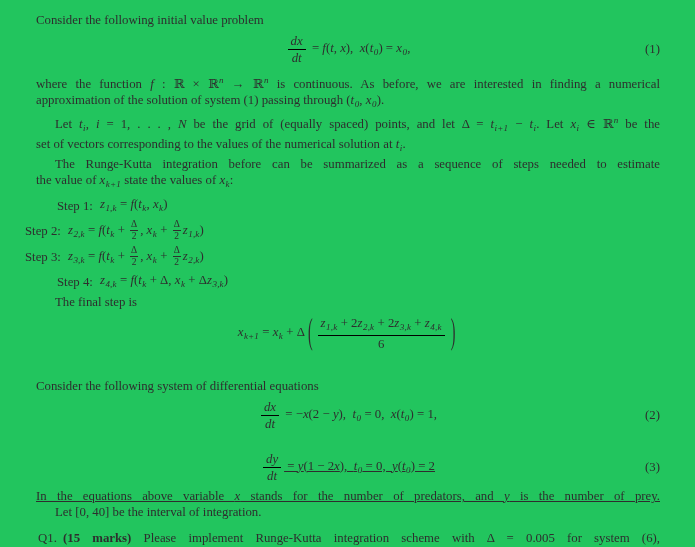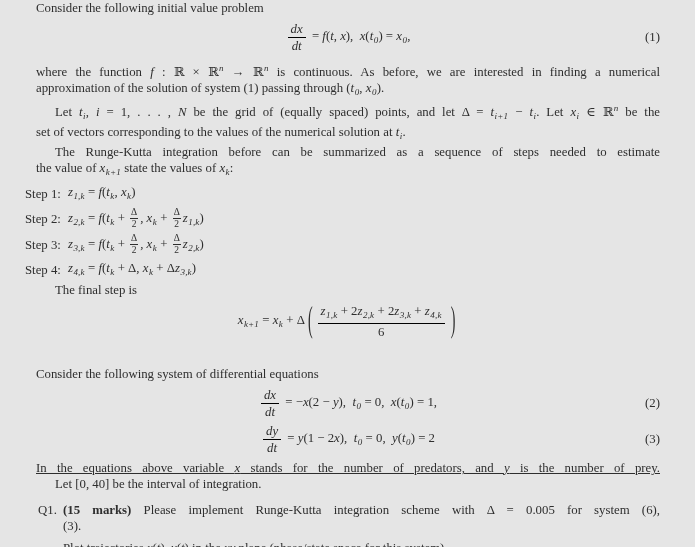--- a/index.html
+++ b/index.html
@@ -1,39 +1,39 @@
 <!DOCTYPE html>
 <html><head>
 <meta charset="utf-8">
 <style>
   html,body{margin:0;padding:0;background:#ffffff;}
   .page{
     width:695px;height:547px;box-sizing:border-box;position:relative;
-    background:#e5e5e5;color:#2e2e2e;
+    background:#22c55e;color:#2e2e2e;
     font-family:"Liberation Serif","DejaVu Serif",serif;
     font-size:12.8px;line-height:16px;
-    padding:0 35px 0 36px;overflow:hidden;
+    padding:12px 35px 0 36px;overflow:hidden;
   }
   .line{min-height:16px;white-space:normal;}
   .j{text-align:justify;text-align-last:justify;}
   .indent{text-indent:19px;}
 
   
   .eqrow{position:relative;display:flex;justify-content:center;align-items:center;}
   .eq1row{height:34px;margin:4px 0 6px 0;}
   .eqfinal{height:42px;margin-top:2px;}
   .eq23row{height:34px;}
   .eq2row{margin-top:4px;}
-  .eq3row{margin-top:2px;}
+  .eq3row{margin-top:18px;text-decoration:underline;}
   .eqtag{position:absolute;right:0;top:50%;transform:translateY(-50%);}
 
   
   .steps{margin-left:-11px;margin-top:2px;}
   .step{display:flex;align-items:center;}
-  .step-h1{height:24px;}
+  .step-h1{height:24px;margin-left:32px;}
   .step-h2{height:26px;}
   .steplabel{margin-right:7px;white-space:nowrap;}
 
   
   .qitem{display:flex;margin-top:10px;margin-left:2px;}
   .qlabel{width:25px;flex:none;}
   .qbody{flex:1;}
   .plotline{margin-top:6px;}
 
   .gap-section{height:24px;}

